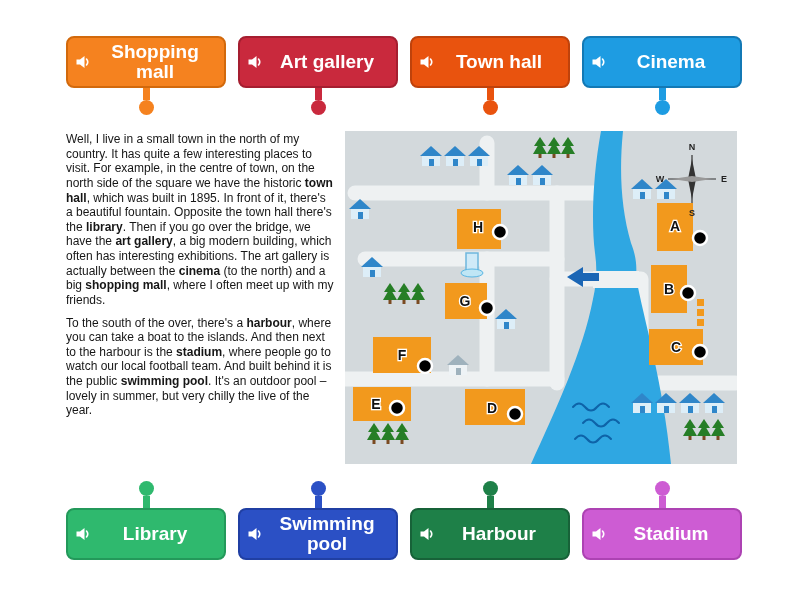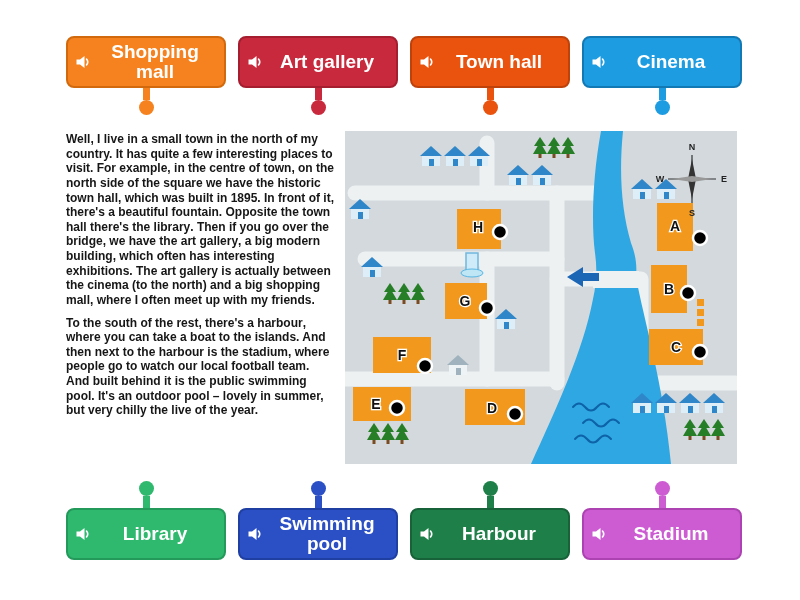--- a/index.html
+++ b/index.html
@@ -17,21 +17,21 @@
     display:flex;align-items:center;justify-content:center;text-align:center;
     position:relative;padding:2px 8px 2px 26px;cursor:pointer;
   }
   .label-btn .spk{position:absolute;left:7px;top:50%;transform:translateY(-50%);width:16px;height:16px;}
   .pin-stem{width:7px;height:12px;}
   .pin-ball{width:15px;height:15px;border-radius:50%;}
   .passage{
     position:absolute;left:66px;top:132px;width:277px;
     font-size:12px;line-height:1.22;color:#161616;
   }
-  .passage p{margin:0 8px 8px 0;font-weight:bold;}
+  .passage p{margin:0 8px 8px 0;}
   .map{position:absolute;left:345px;top:131px;width:392px;height:333px;}
   .map svg{display:block;width:100%;height:100%;}
   .map text.spot-letter{
     font-family:"Liberation Sans",sans-serif;font-size:14px;font-weight:bold;
     fill:#111;stroke:#ffffff;stroke-width:2.5px;paint-order:stroke;
     text-anchor:middle;dominant-baseline:central;
   }
   .map text.compass-letter{
     font-family:"Liberation Sans",sans-serif;font-size:9px;font-weight:bold;
     fill:#222;text-anchor:middle;dominant-baseline:central;
@@ -82,21 +82,21 @@
         </svg>
         <span class="lbl">Cinema</span>
       </div>
       <div class="pin-stem" style="background: rgb(30, 156, 226);"></div>
       <div class="pin-ball" style="background: rgb(30, 156, 226);"></div>
     </div>
   </div>
 
 <div class="passage">
     <p><span>Well, I live in a small town in the north of my country. It has quite a few interesting places to visit. For example, in the centre of town, on the north side of the square we have the historic </span><b>town hall</b><span>, which was built in 1895. In front of it, there's a beautiful fountain. Opposite the town hall there's the </span><b>library</b><span>. Then if you go over the bridge, we have the </span><b>art gallery</b><span>, a big modern building, which often has interesting exhibitions. The art gallery is actually between the </span><b>cinema</b><span> (to the north) and a big </span><b>shopping mall</b><span>, where I often meet up with my friends.</span></p>
-    <p><span>To the south of the rest, there's a </span><b>harbour</b><span>, where you can take a boat to the islands. And then next to the harbour is the </span><b>stadium</b><span>, where people go to watch our local football team. And built behind it is the public </span><b>swimming pool</b><span>. It's an outdoor pool – lovely in summer, but very chilly the live of the year.</span></p>
+    <p><span>To the south of the over, there's a </span><b>harbour</b><span>, where you can take a boat to the islands. And then next to the harbour is the </span><b>stadium</b><span>, where people go to watch our local football team. And built behind it is the public </span><b>swimming pool</b><span>. It's an outdoor pool – lovely in summer, but very chilly the live of the year.</span></p>
   </div>
 
 <div class="map">
   <svg viewBox="0 0 392 333">
 
     <rect x="0" y="0" width="392" height="333" fill="#d3d9dc"></rect>
 
     <g stroke="#eef1f2" stroke-width="15" fill="none" stroke-linecap="round">
       <path d="M10 62 H 252"></path>
       <path d="M142 12 V 62"></path>

